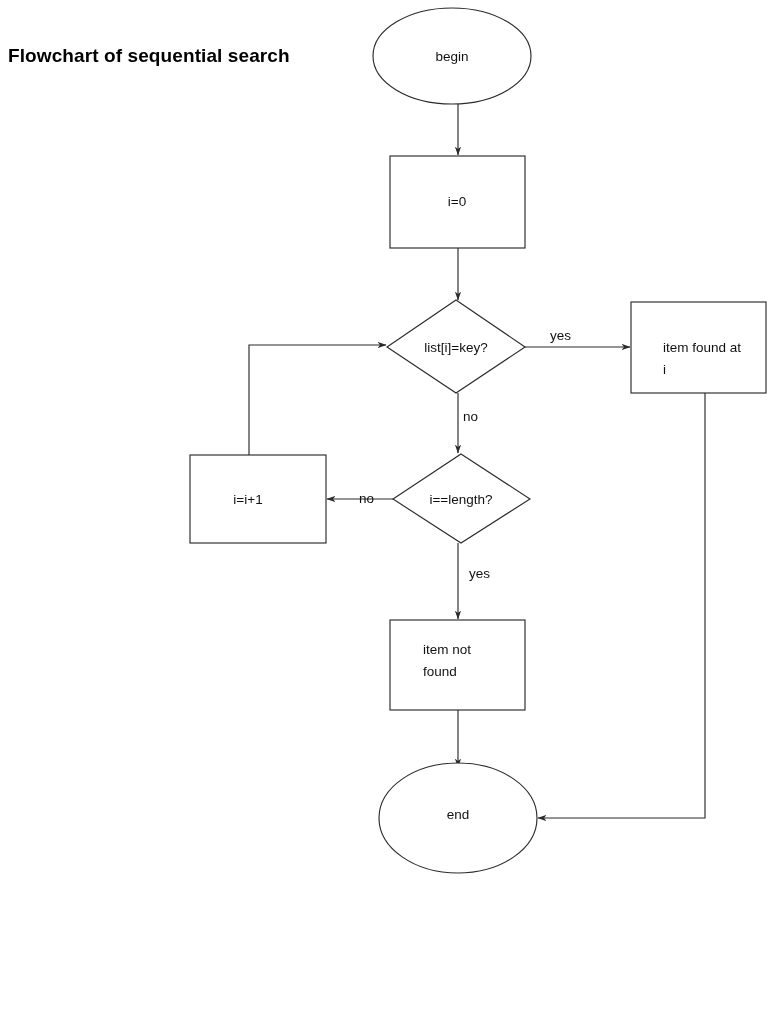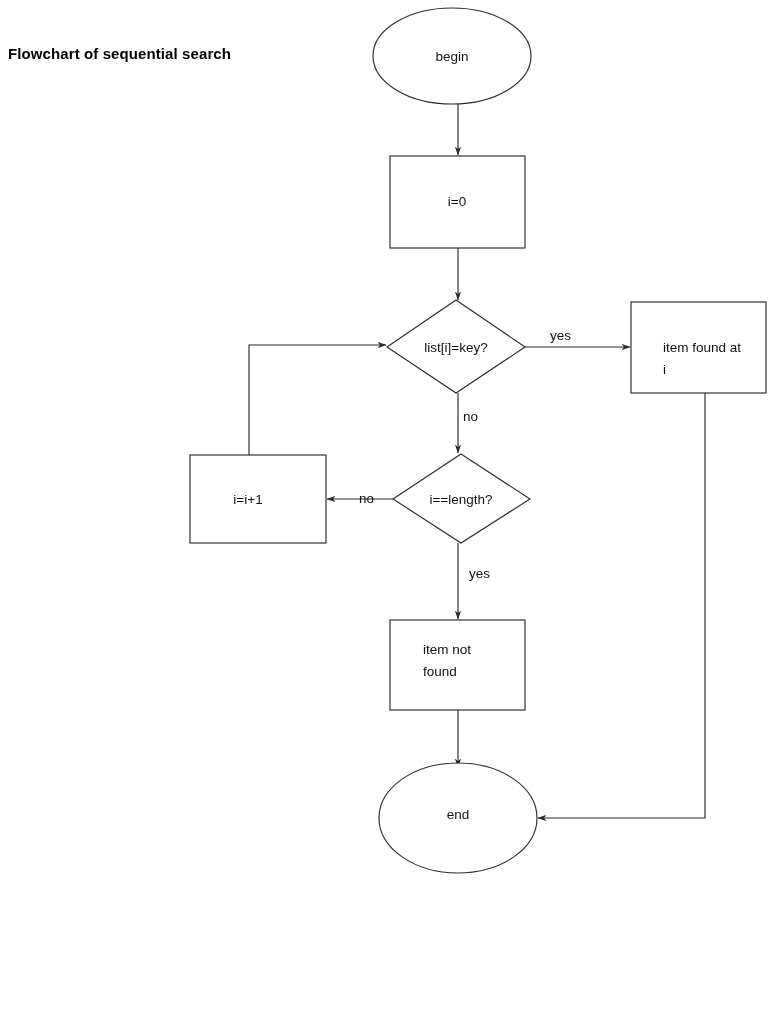--- a/index.html
+++ b/index.html
@@ -51,21 +51,21 @@
   }
   .edge-label {
     font-family: "Liberation Sans", sans-serif;
     font-size: 13.5px;
     fill: #111111;
     text-anchor: start;
   }
   .chart-title {
     position: absolute;
     font-family: "Liberation Sans", sans-serif;
-    font-size: 15px;
+    font-size: 19px;
     font-weight: bold;
     color: #000000;
     left: 8px;
     top: 45px;
     letter-spacing: 0.1px;
     white-space: nowrap;
   }
 </style>
 </head>
 <body>

